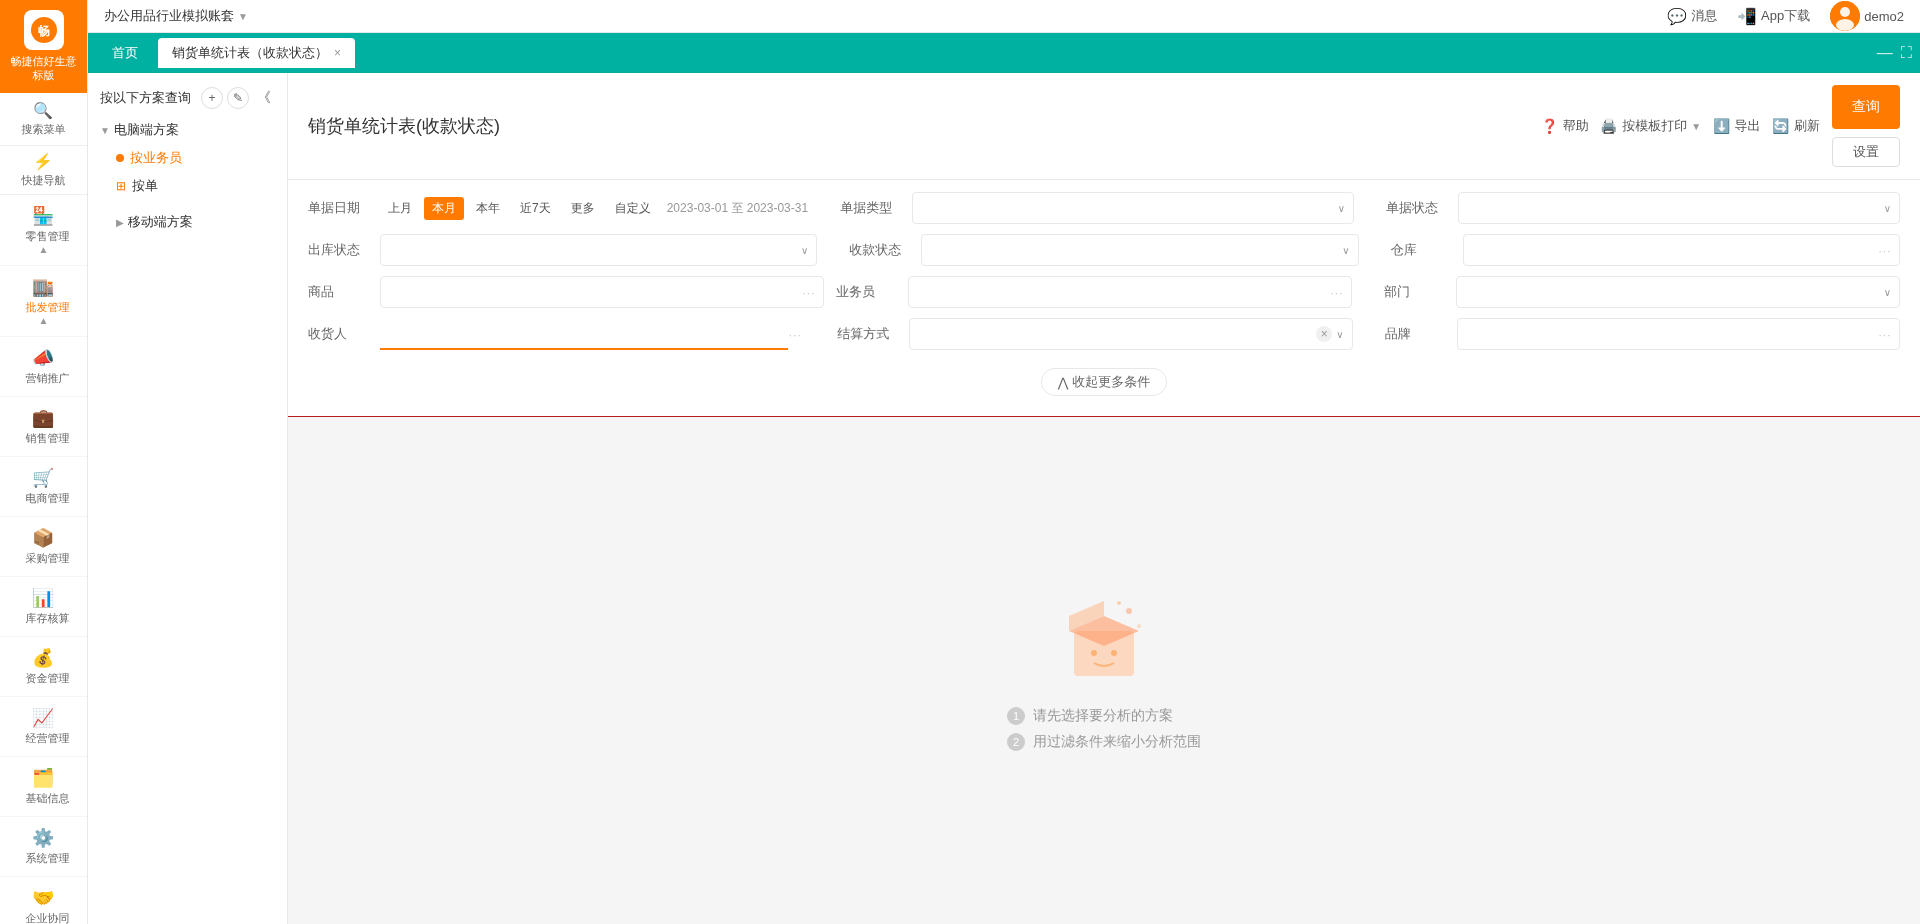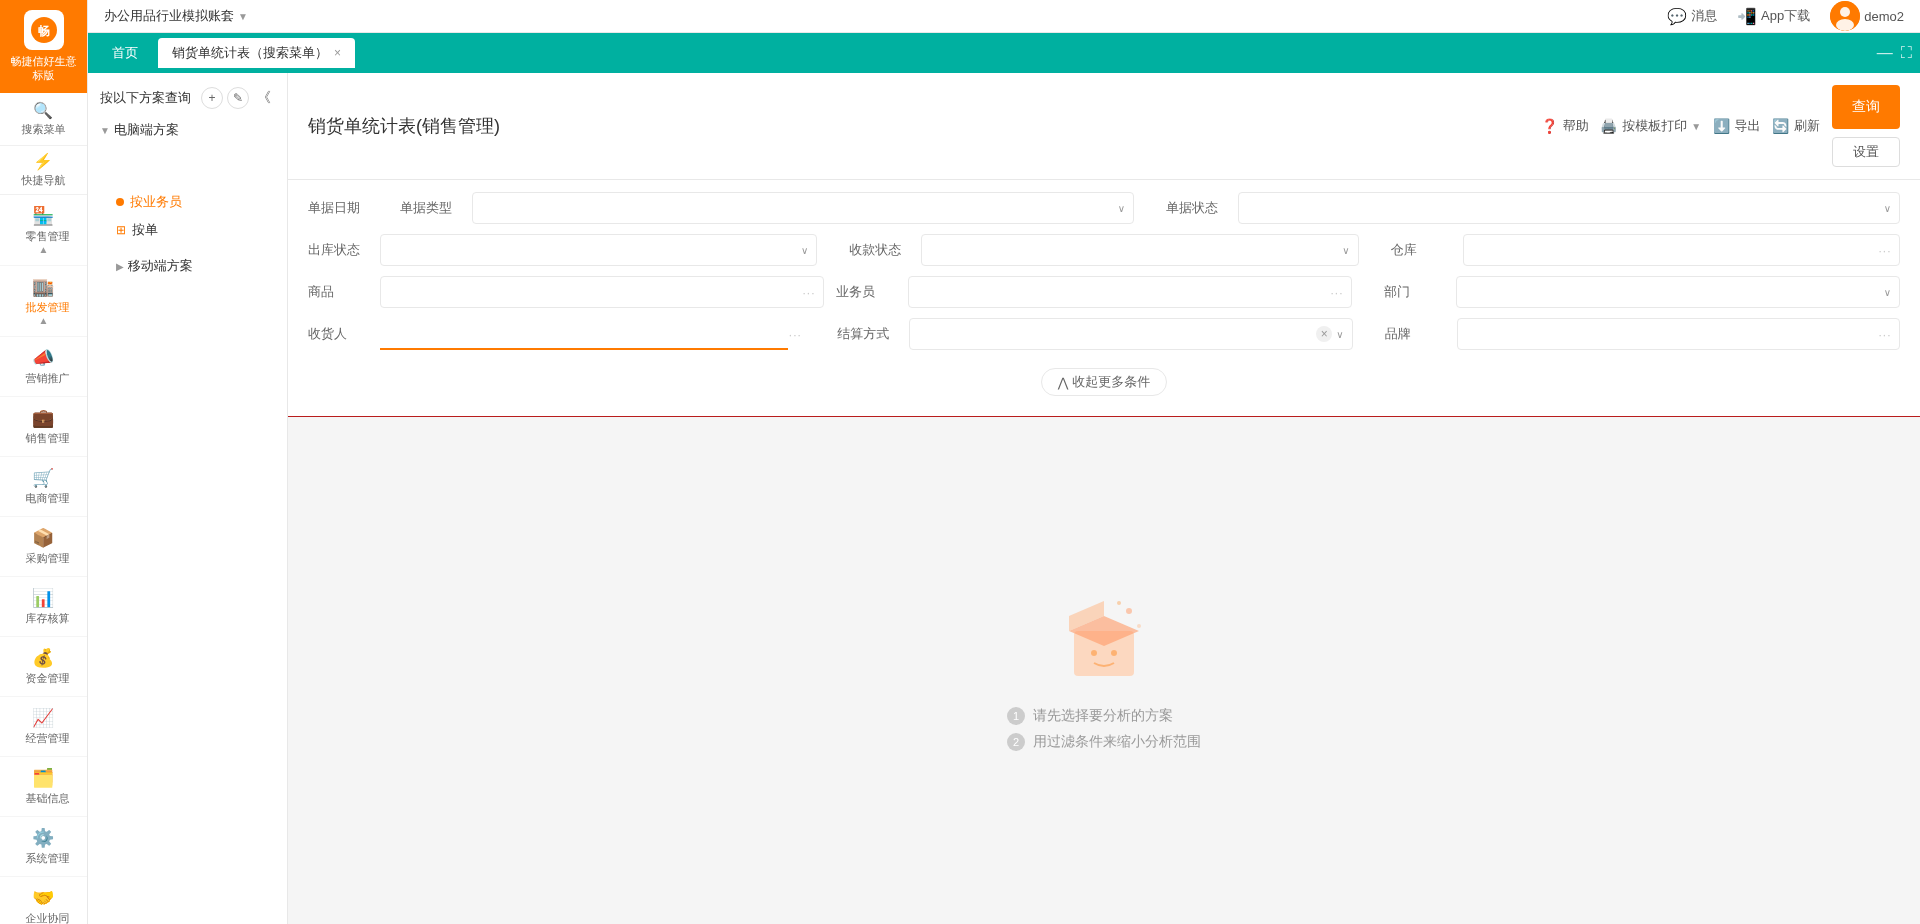--- a/index.html
+++ b/index.html
@@ -53,21 +53,21 @@
     
     .left-panel { width: 200px; background: #fff; border-right: 1px solid #e8e8e8; padding: 10px 0; overflow-y: auto; }
     .left-panel-header { display: flex; align-items: center; justify-content: space-between; padding: 4px 12px 8px; font-size: 13px; color: #333; font-weight: 500; }
     .left-panel-actions { display: flex; align-items: center; gap: 4px; }
     .panel-action-btn { width: 22px; height: 22px; border-radius: 50%; border: 1px solid #ddd; display: flex; align-items: center; justify-content: center; font-size: 12px; color: #666; cursor: pointer; }
     .panel-collapse-btn { width: 22px; height: 22px; display: flex; align-items: center; justify-content: center; font-size: 14px; color: #666; cursor: pointer; }
     .scheme-group { padding: 0 12px; }
     .scheme-group-title { display: flex; align-items: center; gap: 4px; font-size: 13px; color: #333; cursor: pointer; padding: 4px 0; }
     .scheme-group-arrow { font-size: 10px; color: #999; }
     .scheme-item { display: flex; align-items: center; gap: 6px; padding: 6px 8px 6px 16px; border-radius: 4px; cursor: pointer; font-size: 13px; color: #333; }
-    .scheme-item.active { color: #ff7a00; margin-top: 44px; }
+    .scheme-item.active { color: #ff7a00; }
     .scheme-item.active .scheme-dot { background: #ff7a00; }
     .scheme-dot { width: 8px; height: 8px; border-radius: 50%; background: #ddd; flex-shrink: 0; }
     .scheme-subgroup { padding: 4px 8px 4px 16px; display: flex; align-items: center; gap: 6px; font-size: 13px; color: #333; cursor: pointer; }
     .mobile-scheme { display: flex; align-items: center; gap: 4px; padding: 6px 8px 6px 16px; font-size: 13px; color: #333; cursor: pointer; }
     .mobile-scheme-arrow { font-size: 10px; color: #999; }
 
     
     .right-panel { flex: 1; display: flex; flex-direction: column; overflow: hidden; }
 
     
@@ -222,21 +222,21 @@
         <span>demo2</span>
       </div>
     </div>
   </div>
 
   <div class="tab-bar">
     <div class="tab-home">
       <span>首页</span>
     </div>
     <div class="tab-item">
-      <span>销货单统计表（搜索菜单）</span>
+      <span>销货单统计表（收款状态）</span>
       <span class="tab-close">×</span>
     </div>
     <div class="tab-bar-actions">
       <span class="tab-action-btn">—</span>
       <span class="tab-action-btn">⛶</span>
     </div>
   </div>
 
   <div class="content">
 
@@ -275,21 +275,21 @@
         <div class="mobile-scheme">
           <span class="mobile-scheme-arrow">▶</span>
           <span>移动端方案</span>
         </div>
       </div>
     </div>
 
     <div class="right-panel">
 
       <div class="page-header">
-        <div class="page-title">销货单统计表(销售管理)</div>
+        <div class="page-title">销货单统计表(收款状态)</div>
         <div class="page-actions">
           <div class="page-action">
             <span class="page-action-icon">❓</span>
             <span>帮助</span>
           </div>
           <div class="page-action">
             <span class="page-action-icon">🖨️</span>
             <span>按模板打印</span>
             <span style="font-size:10px;color:#999">▼</span>
           </div>
@@ -305,20 +305,29 @@
             <button class="btn-query">查询</button>
             <button class="btn-settings">设置</button>
           </div>
         </div>
       </div>
 
       <div class="filter-area">
 
         <div class="filter-row">
           <span class="filter-label">单据日期</span>
+          <div class="filter-date-group">
+            <button class="date-btn">上月</button>
+            <button class="date-btn active">本月</button>
+            <button class="date-btn">本年</button>
+            <button class="date-btn">近7天</button>
+            <button class="date-btn">更多</button>
+            <button class="date-btn">自定义</button>
+            <span class="date-range-text">2023-03-01 至 2023-03-31</span>
+          </div>
           <span class="filter-label" style="margin-left:20px">单据类型</span>
           <div class="filter-select" style="min-width:280px">
             <span class="filter-select-placeholder"></span>
             <span class="filter-select-arrow">∨</span>
           </div>
           <span class="filter-label" style="margin-left:20px">单据状态</span>
           <div class="filter-select" style="min-width:280px">
             <span class="filter-select-placeholder"></span>
             <span class="filter-select-arrow">∨</span>
           </div>

